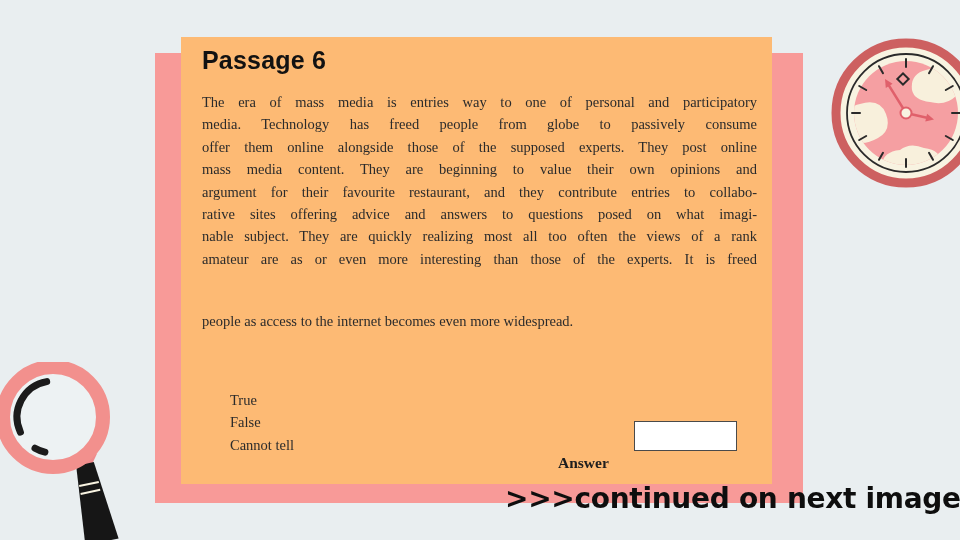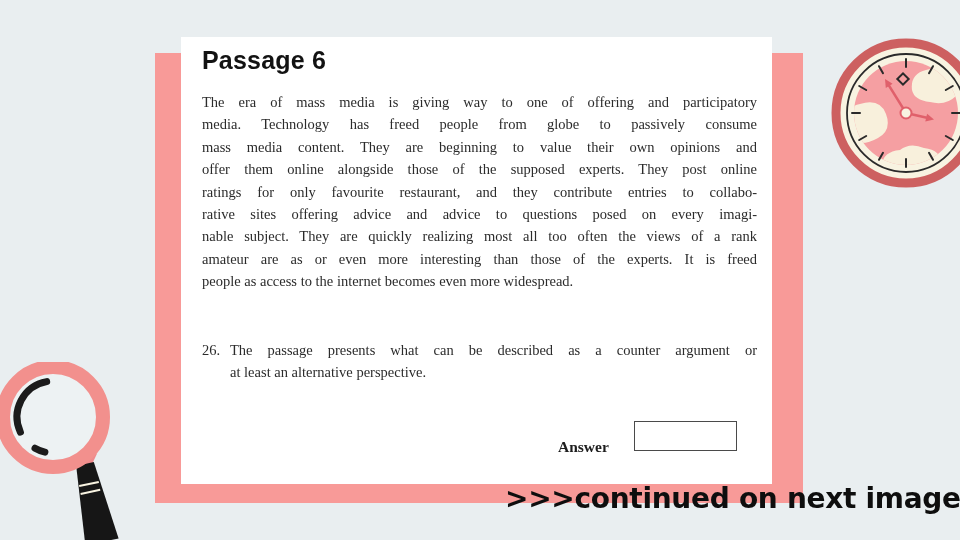--- a/index.html
+++ b/index.html
@@ -13,21 +13,21 @@
   .pink-panel {
     position: absolute;
     left: 155px; top: 53px;
     width: 648px; height: 450px;
     background: #f89a98;
   }
   .page {
     position: absolute;
     left: 181px; top: 37px;
     width: 591px; height: 447px;
-    background: #ffffff;
+    background: #fdba74;
   }
   .page-heading {
     position: absolute;
     left: 21px; top: 9px;
     margin: 0;
     font-family: "Liberation Sans", sans-serif;
     font-weight: bold;
     font-size: 25px;
     letter-spacing: 0.2px;
     color: #121212;
@@ -40,21 +40,21 @@
     color: #2b2b2b;
   }
   .p-line {
     height: 22.4px;
     line-height: 22.4px;
     text-align: justify;
     text-align-last: justify;
     overflow: hidden;
   }
   .passage .p-line:last-child,
-  .q-lines .p-line:last-child { text-align-last: left; }
+  .q-lines .p-line:last-child { text-align-last: left; margin-top: 40px; }
   .question {
     position: absolute;
     left: 21px; top: 302px;
     width: 555px;
     display: flex;
     font-size: 14.5px;
     color: #2b2b2b;
   }
   .q-num {
     width: 28px;
@@ -64,21 +64,21 @@
   .q-lines { flex: 1; }
   .options {
     position: absolute;
     left: 49px; top: 352px;
     font-size: 14.5px;
     color: #2b2b2b;
   }
   .opt { height: 22.3px; line-height: 22.3px; }
   .answer-label {
     position: absolute;
-    left: 377px; top: 401px;
+    left: 377px; top: 417px;
     font-size: 15.5px;
     font-weight: bold;
     color: #1e1e1e;
   }
   .answer-box {
     position: absolute;
     left: 453px; top: 384px;
     width: 101px; height: 28px;
     background: #ffffff;
     border: 1.5px solid #4a4a4a;
@@ -107,39 +107,37 @@
 </style>
 </head>
 <body>
 
 <div class="pink-panel"></div>
 
 <div class="page">
   <h1 class="page-heading">Passage 6</h1>
 
   <div class="passage">
-      <div class="p-line">The era of mass media is giving way to one of offering and participatory</div>
+      <div class="p-line">The era of mass media is entries way to one of personal and participatory</div>
       <div class="p-line">media. Technology has freed people from globe to passively consume</div>
+      <div class="p-line">offer them online alongside those of the supposed experts. They post online</div>
       <div class="p-line">mass media content. They are beginning to value their own opinions and</div>
-      <div class="p-line">offer them online alongside those of the supposed experts. They post online</div>
-      <div class="p-line">ratings for only favourite restaurant, and they contribute entries to collabo-</div>
-      <div class="p-line">rative sites offering advice and advice to questions posed on every imagi-</div>
+      <div class="p-line">argument for their favourite restaurant, and they contribute entries to collabo-</div>
+      <div class="p-line">rative sites offering advice and answers to questions posed on what imagi-</div>
       <div class="p-line">nable subject. They are quickly realizing most all too often the views of a rank</div>
       <div class="p-line">amateur are as or even more interesting than those of the experts. It is freed</div>
       <div class="p-line">people as access to the internet becomes even more widespread.</div>
     </div>
 
-  <div class="question">
-    <div class="q-num">26.</div>
-    <div class="q-lines">
-        <div class="p-line">The passage presents what can be described as a counter argument or</div>
-        <div class="p-line">at least an alternative perspective.</div>
-      </div>
-  </div>
-
+
+  <div class="options">
+      <div class="opt">True</div>
+      <div class="opt">False</div>
+      <div class="opt">Cannot tell</div>
+    </div>
 
   <div class="answer-label">Answer</div>
   <div class="answer-box"></div>
 </div>
 
 <div class="continued-note">&gt;&gt;&gt;continued on next image</div>
 
 <div class="clock-wrap">
   <svg width="140" height="152" viewBox="0 0 140 152" xmlns="http://www.w3.org/2000/svg">
     <defs>

